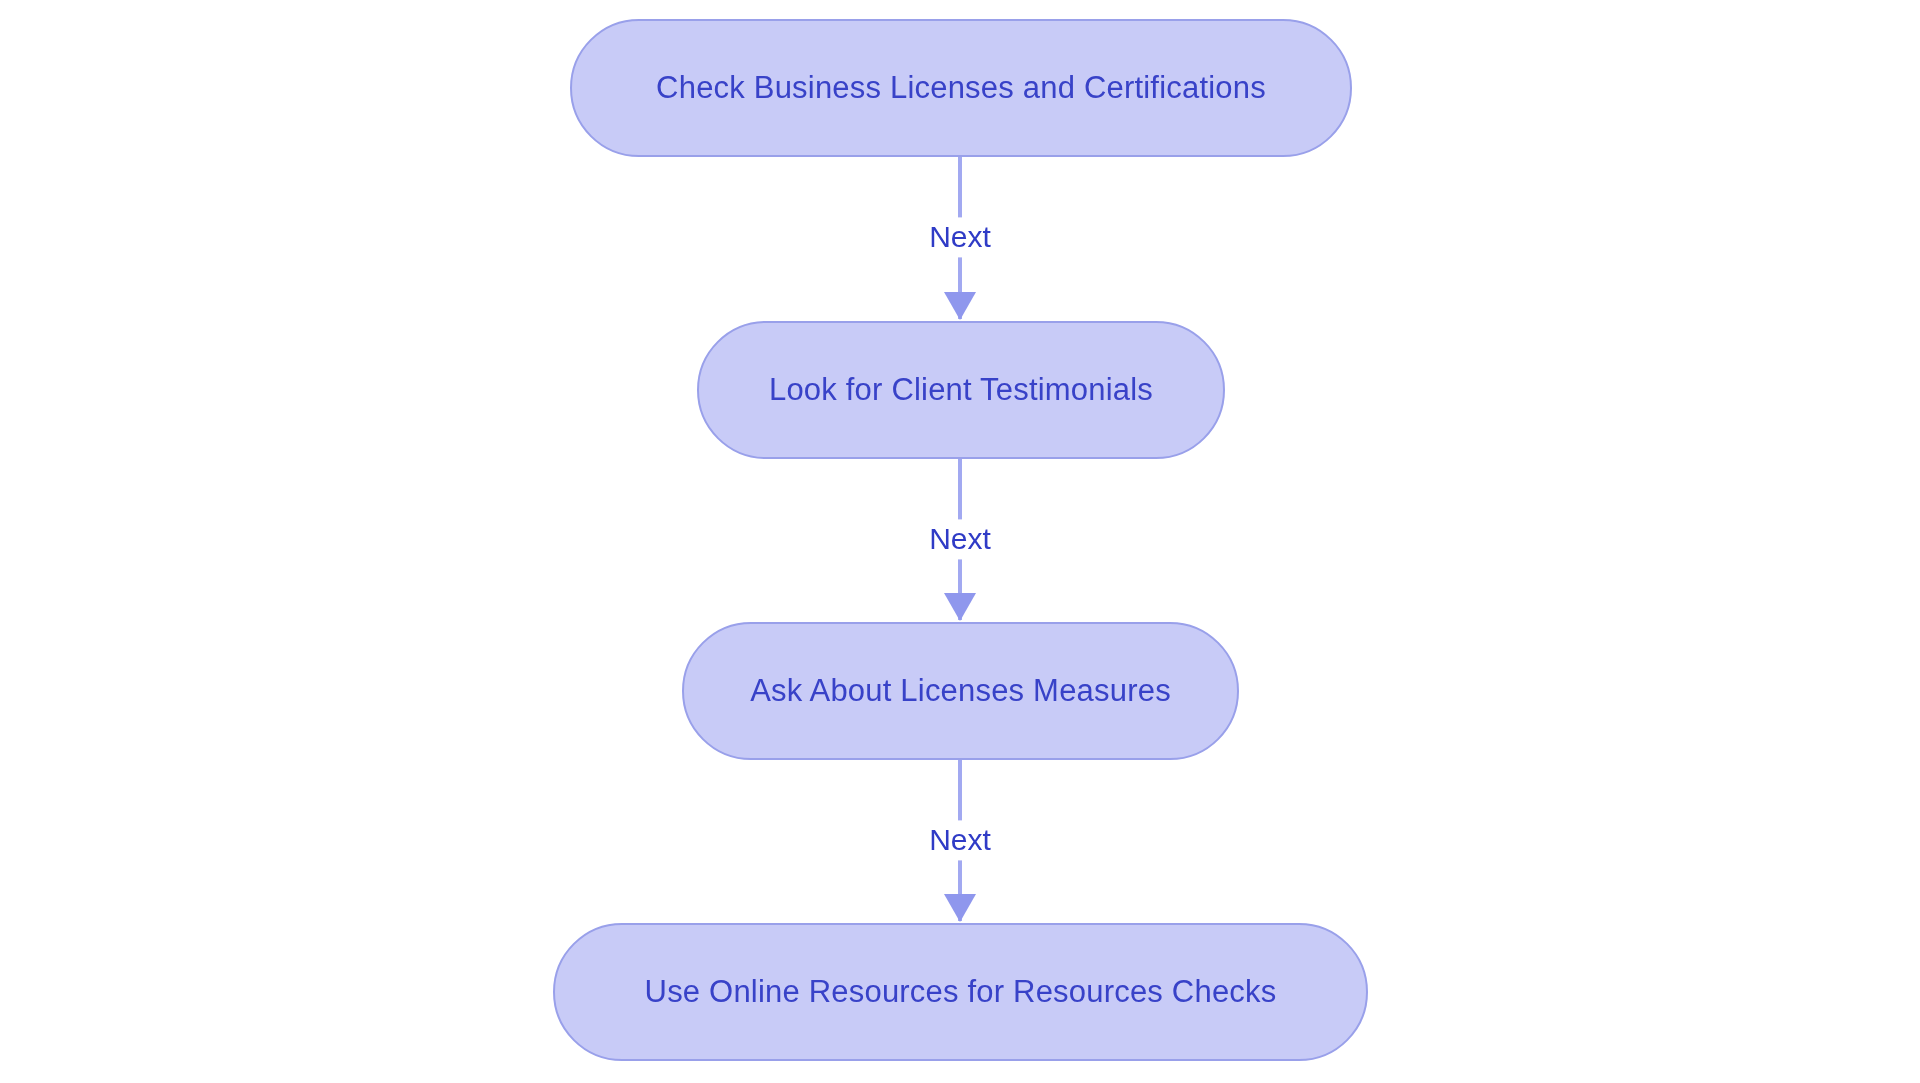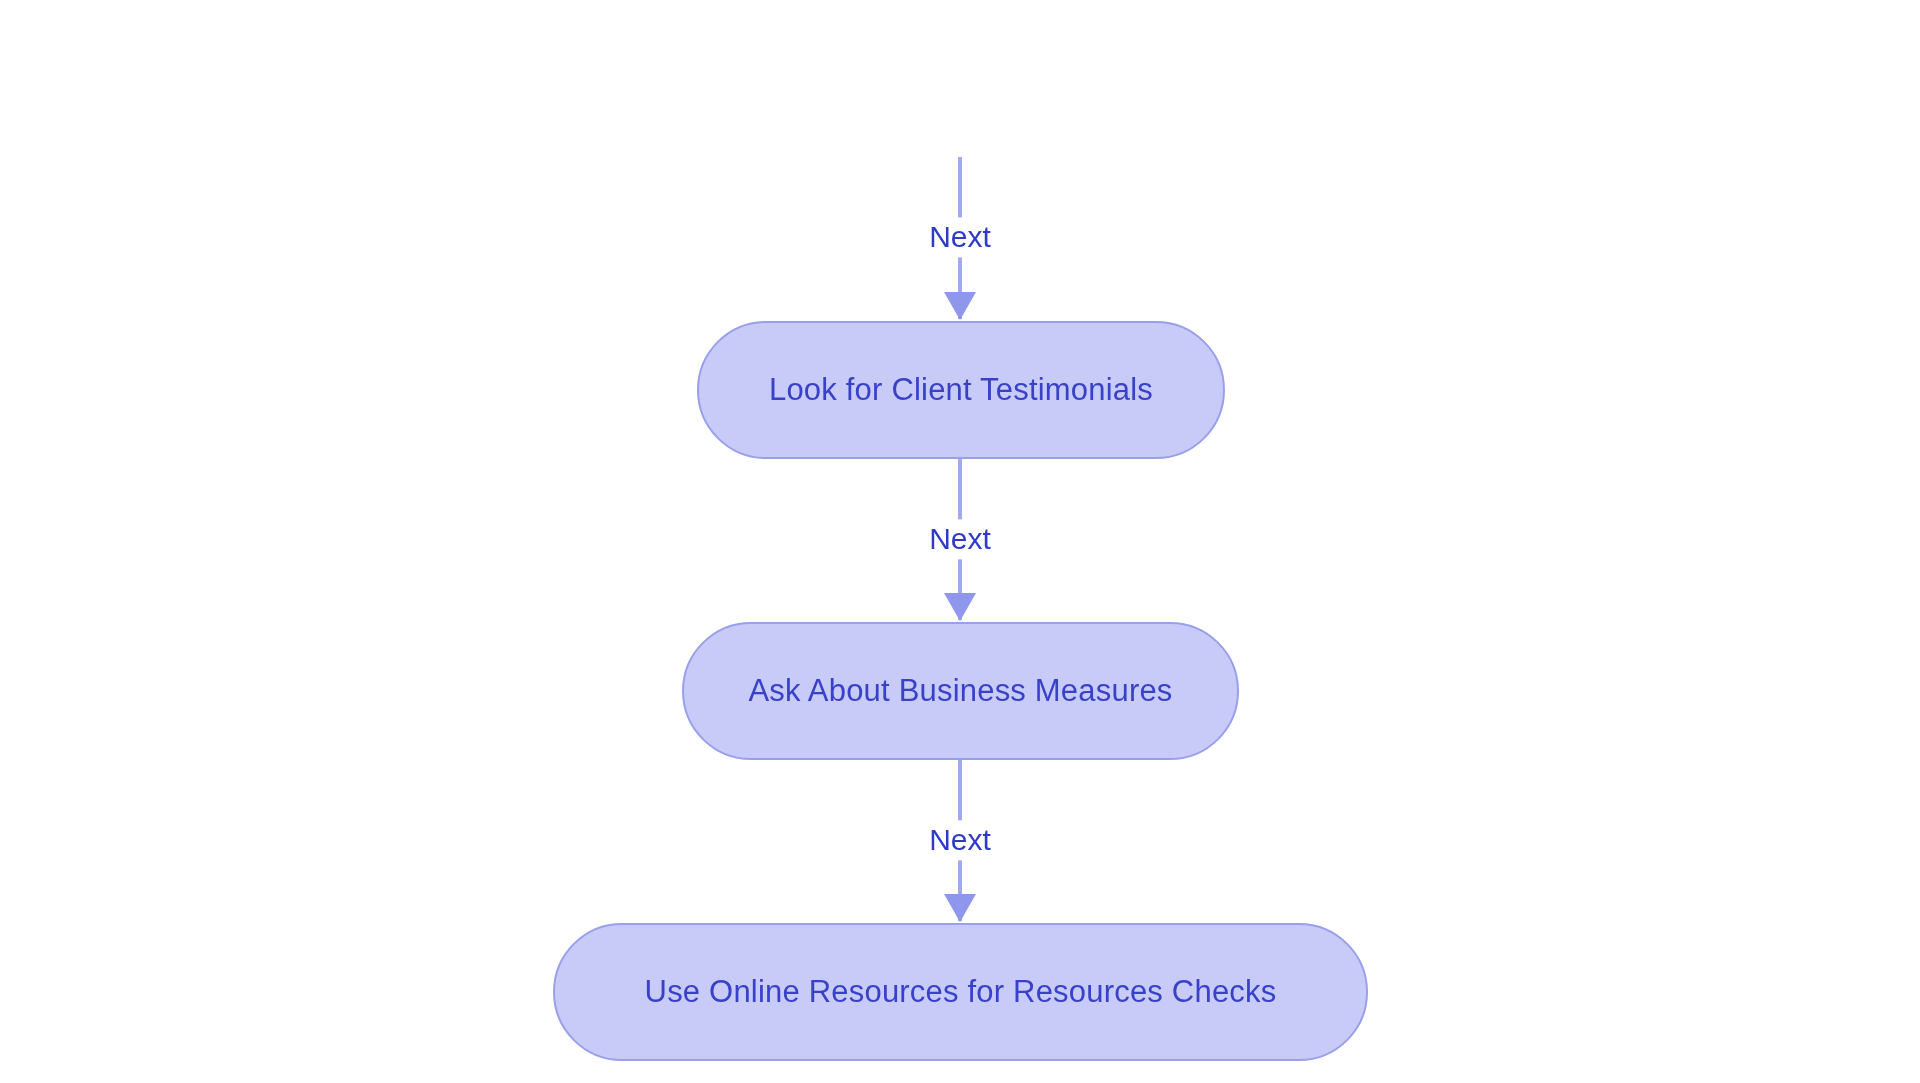--- a/index.html
+++ b/index.html
@@ -84,39 +84,42 @@
     height: 28px;
     background: var(--arrowhead);
     clip-path: polygon(0 0, 100% 0, 50% 100%);
   }
 </style>
 </head>
 <body>
 
 <div class="canvas">
 
+  <div class="node node-1">
+    <span>Check Business Licenses and Certifications</span>
+  </div>
 
   <div class="edge edge-1">
     <div class="edge-line"></div>
     <div class="edge-label">Next</div>
     <div class="arrowhead"></div>
   </div>
 
   <div class="node node-2">
     <span>Look for Client Testimonials</span>
   </div>
 
   <div class="edge edge-2">
     <div class="edge-line"></div>
     <div class="edge-label">Next</div>
     <div class="arrowhead"></div>
   </div>
 
   <div class="node node-3">
-    <span>Ask About Business Measures</span>
+    <span>Ask About Licenses Measures</span>
   </div>
 
   <div class="edge edge-3">
     <div class="edge-line"></div>
     <div class="edge-label">Next</div>
     <div class="arrowhead"></div>
   </div>
 
   <div class="node node-4">
     <span>Use Online Resources for Resources Checks</span>

